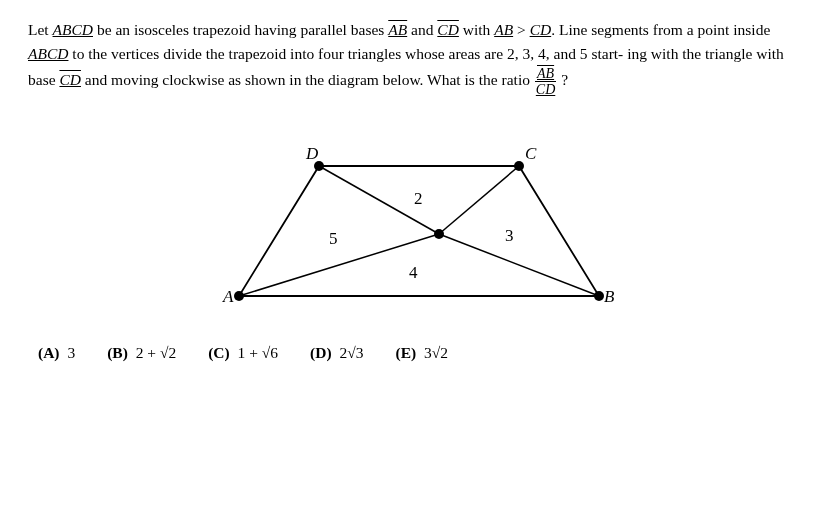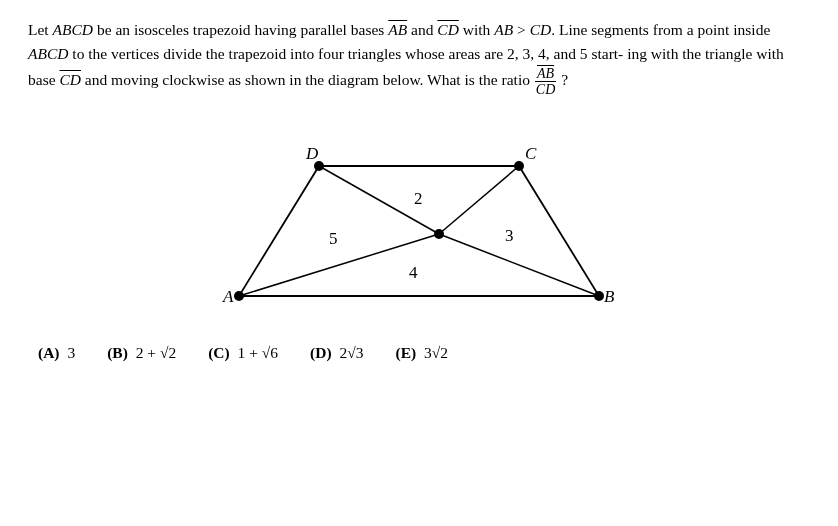--- a/index.html
+++ b/index.html
@@ -16,21 +16,21 @@
       padding: 18px 28px 10px 28px;
     }
     .problem-text {
       line-height: 1.55;
       font-size: 15.5px;
       text-align: left;
     }
     .overline {
       text-decoration: overline;
     }
-    .italic { font-style: italic; }
+    .italic { font-style: italic; text-decoration: underline; }
     .bold { font-weight: bold; }
     .fraction {
       display: inline-flex;
       flex-direction: column;
       align-items: center;
       vertical-align: middle;
       font-size: 14px;
       line-height: 1.1;
     }
     .fraction .num {

